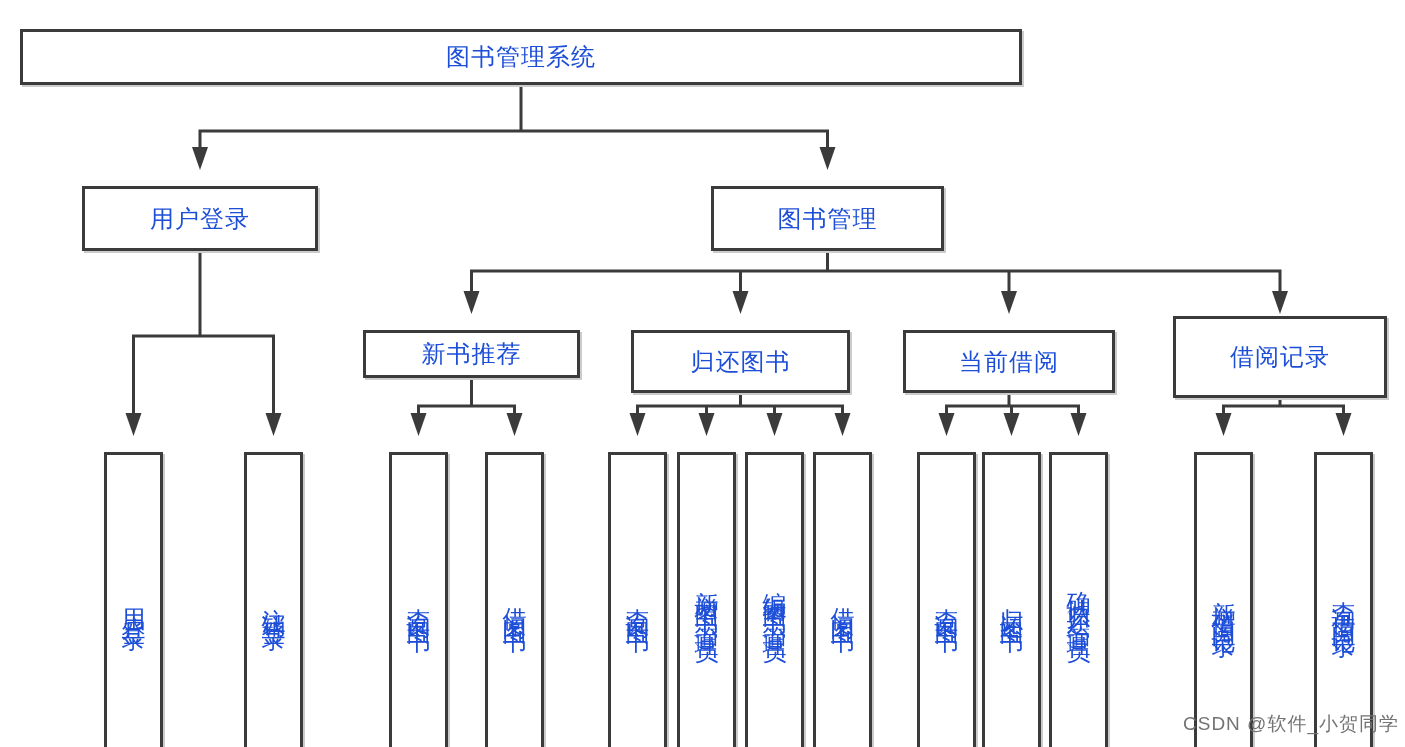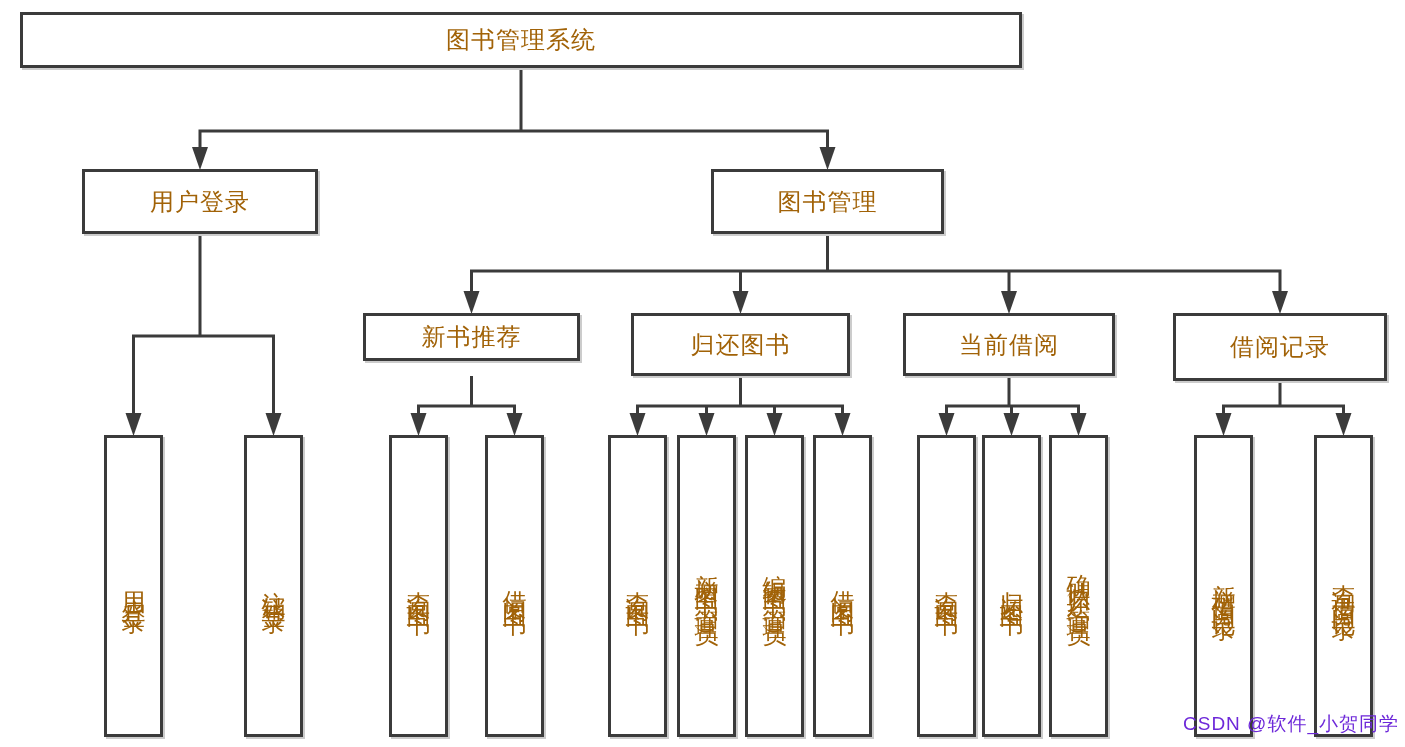--- a/index.html
+++ b/index.html
@@ -18,42 +18,43 @@
   }
   .node {
     position: absolute;
     box-sizing: border-box;
     background: #ffffff;
     border: 3px solid #3b3b3b;
     box-shadow: 2px 2px 0 #cccccc;
     display: flex;
     align-items: center;
     justify-content: center;
-    color: #a16207;
+    color: #1d4ed8;
+    margin-top: 17px;
   }
   .node.h .label {
     font-size: 24px;
     letter-spacing: 1px;
     white-space: nowrap;
   }
   .node.v .label {
     writing-mode: vertical-rl;
     text-orientation: mixed;
     font-size: 24px;
     letter-spacing: 7px;
     line-height: 1;
     white-space: nowrap;
   }
   .watermark {
     position: absolute;
     left: 1183px;
     top: 711px;
     font-size: 19px;
     letter-spacing: 1px;
-    color: #6d28d9;
+    color: #737373;
     white-space: nowrap;
     z-index: 5;
   }
 </style>
 </head>
 <body>
 
 <div class="canvas">
   <svg class="connectors" id="connectors" viewBox="0 0 1405 747" xmlns="http://www.w3.org/2000/svg">
       <g>
@@ -115,21 +116,21 @@
       </div>
       <div class="node h" style="left: 363px; top: 313px; width: 217px; height: 48px;">
         <span class="label">新书推荐</span>
       </div>
       <div class="node h" style="left: 631px; top: 313px; width: 219px; height: 63px;">
         <span class="label">归还图书</span>
       </div>
       <div class="node h" style="left: 903px; top: 313px; width: 212px; height: 63px; justify-content: center;">
         <span class="label">当前借阅</span>
       </div>
-      <div class="node h" style="left: 1173px; top: 313px; width: 214px; height: 68px;">
+      <div class="node h" style="left: 1173px; top: 299px; width: 214px; height: 82px;">
         <span class="label">借阅记录</span>
       </div>
       <div class="node v" style="left: 389px; top: 435px; width: 59px; height: 302px;">
         <span class="label">查询图书</span>
       </div>
       <div class="node v" style="left: 485px; top: 435px; width: 59px; height: 302px;">
         <span class="label">借阅图书</span>
       </div>
       <div class="node v" style="left: 608px; top: 435px; width: 59px; height: 302px;">
         <span class="label">查询图书</span>

